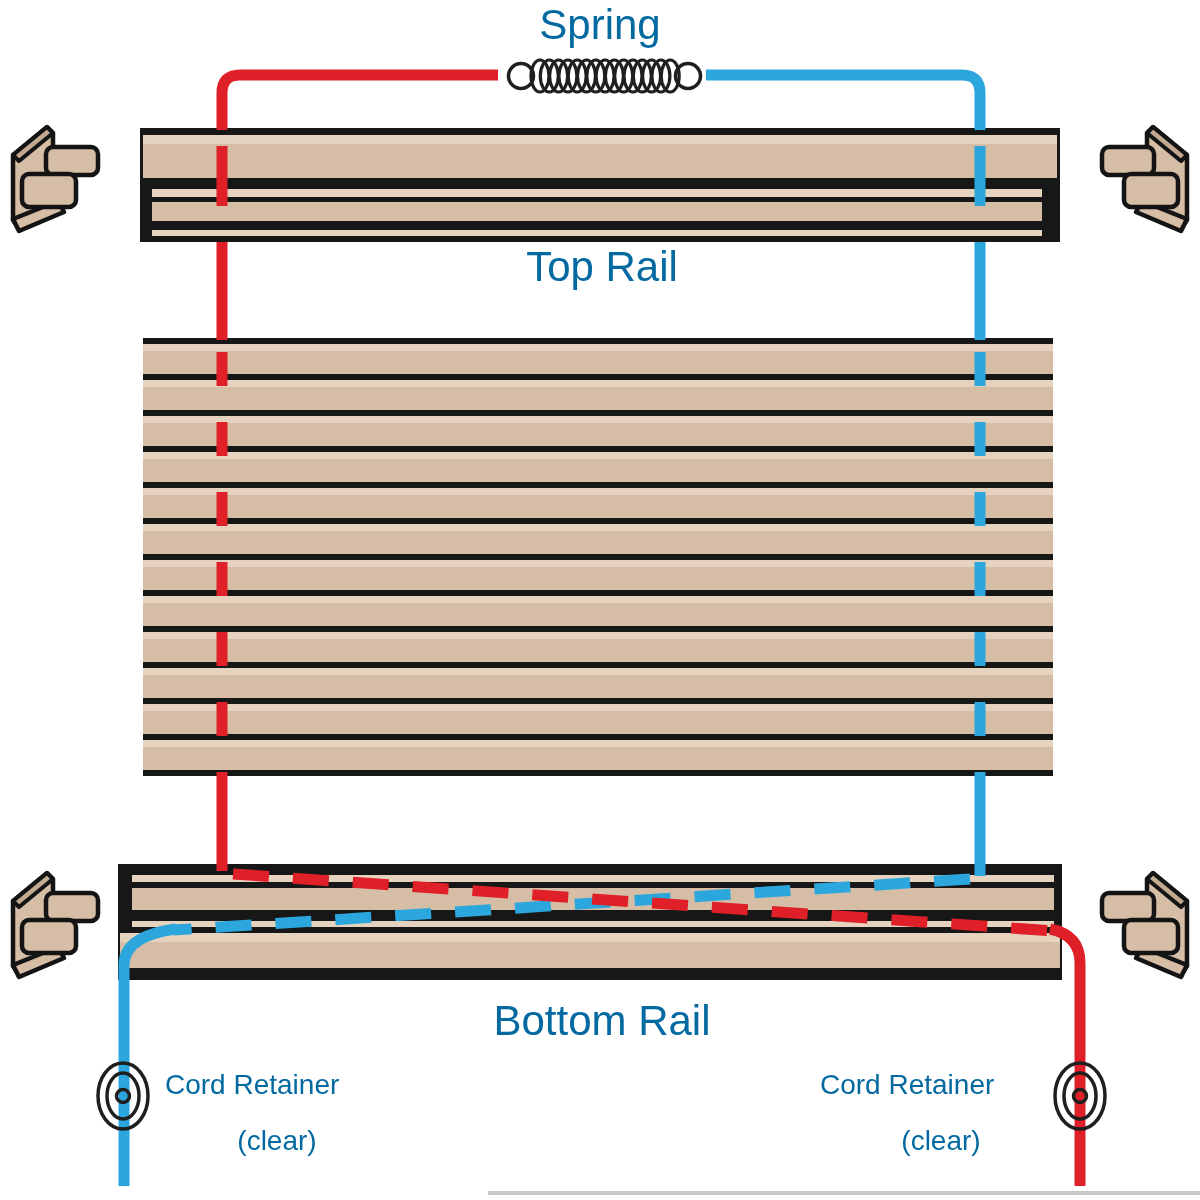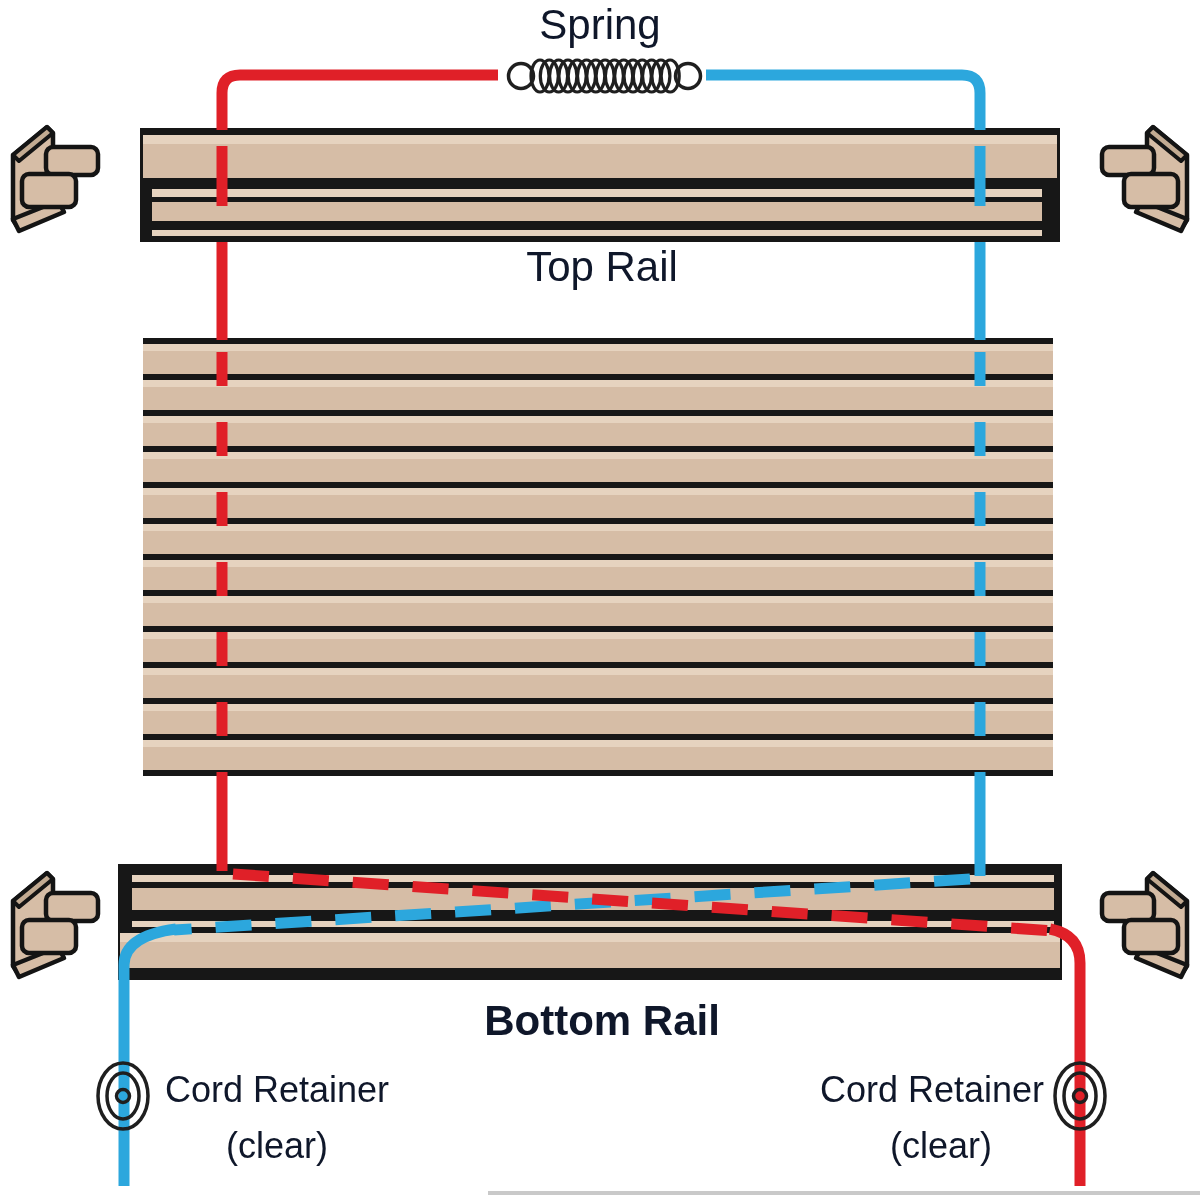--- a/index.html
+++ b/index.html
@@ -1,19 +1,19 @@
 <!DOCTYPE html>
 <html style="--cord_red: #e02028; --cord_blue: #2ca7dd; --wood: #d6bda6; --wood_light: #e6d3bf; --outline: #171717;"><head>
 <meta charset="utf-8">
 <style>
   html,body{margin:0;padding:0;background:#ffffff;}
   #stage{position:relative;width:1200px;height:1200px;background:#fff;overflow:hidden;
          font-family:"Liberation Sans",sans-serif;color:#1c1c1c;}
-  .label{position:absolute;font-size:42px;line-height:1.1;color:#0f172a;white-space:nowrap;}
-  .label.small{font-size:36px;}
+  .label{position:absolute;font-size:42px;line-height:1.1;color:#0369a1;white-space:nowrap;}
+  .label.small{font-size:28px;}
   .center{transform:translateX(-50%);}
   
   .rail{position:absolute;background:#171717;}
   .rail .strip{position:absolute;}
   .wood{background:var(--wood,#d6bda6);}
   .wood-hi{background:var(--wood_light,#e6d3bf);}
   .wood-grad{background:linear-gradient(180deg,var(--wood_light,#e6d3bf) 0 9px,var(--wood,#d6bda6) 9px);}
   
   #slat-stack{position:absolute;left:143px;top:338px;width:910px;height:432px;
     border-bottom:6px solid #171717;
@@ -30,21 +30,21 @@
   .bracket-part{fill:var(--wood,#d6bda6);stroke:#141414;stroke-width:4.5;stroke-linejoin:round;}
   .bracket-edge{fill:#c3ab92;stroke:#141414;stroke-width:4;stroke-linejoin:round;}
 </style>
 </head>
 <body>
 
 <div id="stage">
 
   <div class="label center" style="left:600px;top:2px;">Spring</div>
   <div class="label center" style="left:602px;top:244px;">Top Rail</div>
-  <div class="label center" style="left:602px;top:998px;font-weight:bold;">Bottom Rail</div>
+  <div class="label center" style="left:602px;top:998px;">Bottom Rail</div>
 
   <div class="label small" style="left:165px;top:1070px;">Cord Retainer</div>
   <div class="label small center" style="left:277px;top:1126px;">(clear)</div>
 
   <div class="label small" style="left:820px;top:1070px;">Cord Retainer</div>
   <div class="label small center" style="left:941px;top:1126px;">(clear)</div>
 
   <div class="rail" id="top-rail" style="left:140px;top:128px;width:920px;height:114px;">
     <div class="strip wood-grad" style="left:3px;right:3px;top:7px;height:43px;"></div>
     <div class="strip wood-hi" style="left:12px;right:18px;top:61px;height:8px;"></div>

